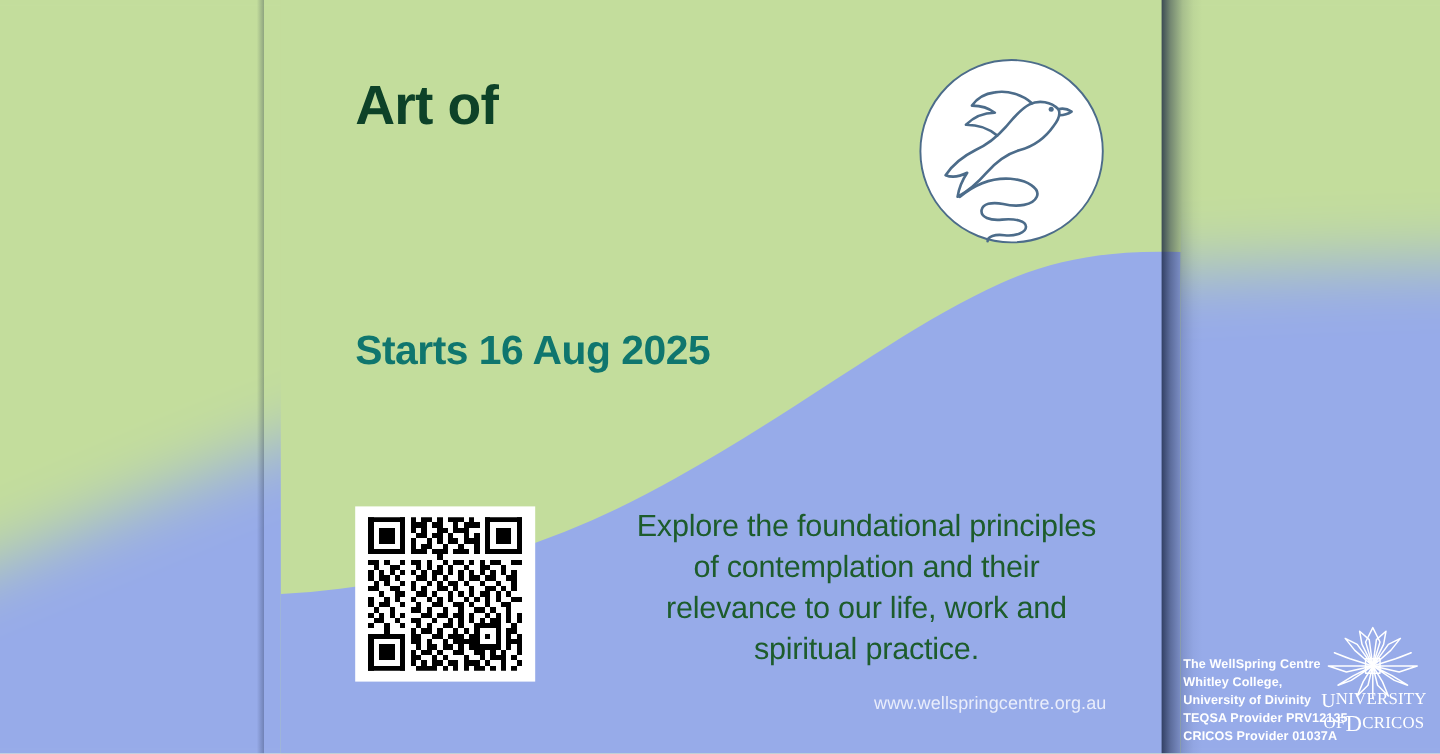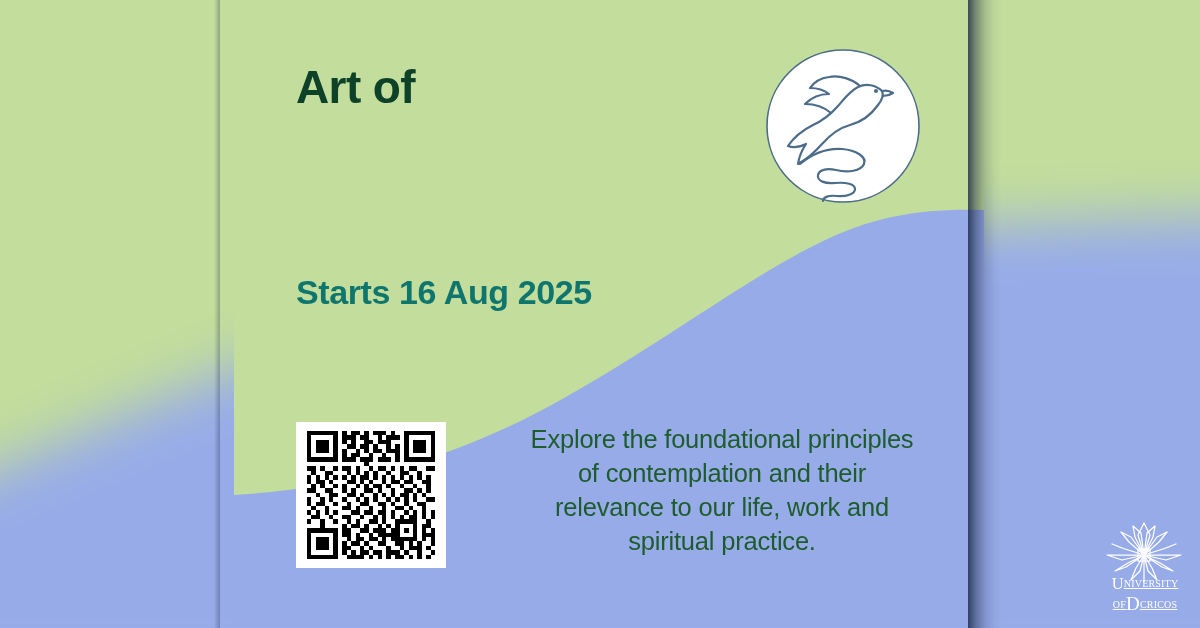--- a/index.html
+++ b/index.html
@@ -181,21 +181,21 @@
     left:1098px;
     top:576px;
     width:94px;
     text-align:center;
     color:#ffffff;
     font-family:"Liberation Serif", serif;
     line-height:1.0;
   }
   .uod-words .l1 { font-size:16.5px; letter-spacing:0.2px; }
   .uod-words .l2 { font-size:19px; letter-spacing:0.2px; margin-top:1px; }
-  .uod-words .sm { font-size:10px; vertical-align:2px;text-decoration:underline; }
+  .uod-words .sm { font-size:14px; vertical-align:2px; }
 </style>
 </head>
 <body>
 
 <div id="poster">
 
   <div class="backdrop">
     <div class="bd-green"></div>
     <svg class="bd-blue" viewBox="0 0 1200 628" preserveAspectRatio="none">
       <path d="M0,470 C180,400 330,330 520,290 C700,252 900,236 1200,232 L1200,628 L0,628 Z" fill="#97abe9"></path>
@@ -486,24 +486,32 @@
           <rect x="18" y="28" width="1" height="1"></rect>
             <rect x="20" y="28" width="2" height="1"></rect>
           <rect x="23" y="28" width="1" height="1"></rect>
             <rect x="27" y="28" width="1" height="1"></rect>
         </g>
       </svg>
     </div>
 
     <div class="desc">Explore the foundational principles of contemplation and their relevance to our life, work and spiritual practice.</div>
 
+    <div class="url">www.wellspringcentre.org.au</div>
   </div>
 
   <div class="card-shadow"></div>
 
+  <div class="footer-text">
+    <div>The WellSpring Centre</div>
+    <div>Whitley College,</div>
+    <div>University of Divinity</div>
+    <div>TEQSA Provider PRV12135</div>
+    <div>CRICOS Provider 01037A</div>
+  </div>
 
   <div class="uod-logo">
     <svg width="92" height="62" viewBox="0 0 92 62">
       <g fill="none" stroke="#ffffff" stroke-width="1.25" stroke-linejoin="round">
 
         <path d="M46,34 L40,14 L46,2 L52,14 Z"></path>
         <path d="M46,34 L37,16 L35,5 L43,12 Z"></path>
         <path d="M46,34 L55,16 L57,5 L49,12 Z"></path>
         <path d="M46,34 L31,21 L23,11 L33,16 Z"></path>
         <path d="M46,34 L61,21 L69,11 L59,16 Z"></path>

